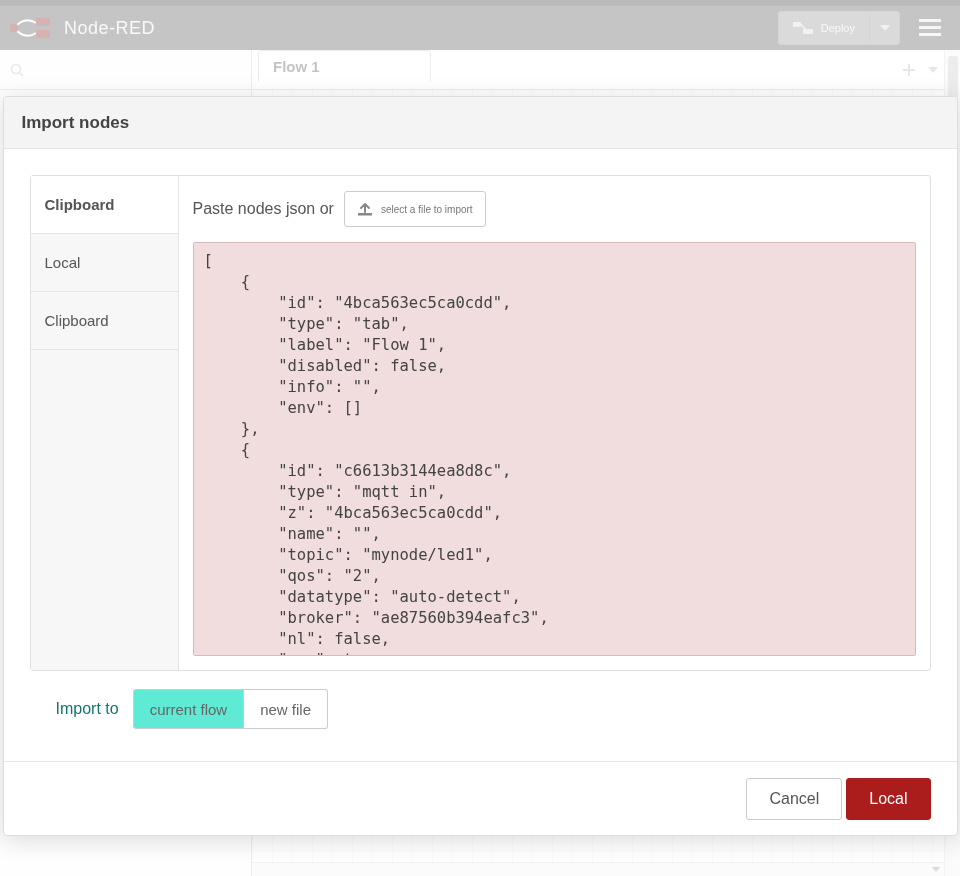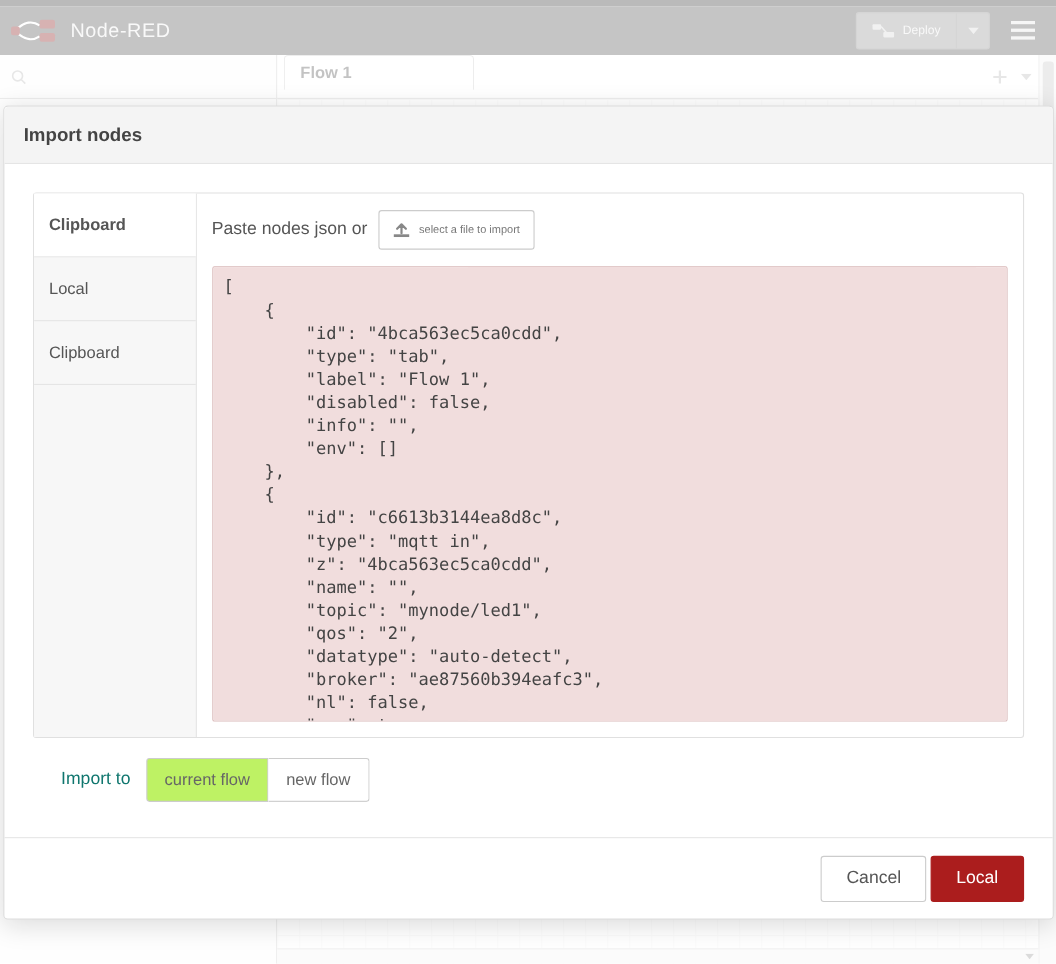--- a/index.html
+++ b/index.html
@@ -53,21 +53,21 @@
   .paste-row { display: flex; align-items: center; gap: 10px; height: 42px; margin-bottom: 12px; }
   .paste-row .lbl { font-size: 16px; color: #555; }
   .file-btn { border: 1px solid #ccc; border-radius: 3px; height: 36px; display: flex; align-items: center; gap: 8px; padding: 0 12px; color: #777; background: #fff; cursor: pointer; font-size: 10px; }
   .json-textarea { flex: 1; min-height: 0; border: 1px solid #d9b9b9; background: #f1dddd; border-radius: 2px; font-family: Menlo, Consolas, monospace; font-size: 15.5px; line-height: 21px; padding: 8px 10px; color: #444; resize: none; outline: none; white-space: pre; overflow-y: scroll; }
   .import-to-row { display: flex; align-items: center; gap: 14px; padding: 18px 26px 6px 26px; }
   .import-to-row .lbl { font-size: 16px; color: #0f766e; }
   .btn-group { display: flex; }
   .btn-group button { height: 40px; border: 1px solid #ccc; background: #fff; padding: 0 16px; font-size: 15px; color: #666; cursor: pointer; }
   .btn-group button:first-child { border-radius: 3px 0 0 3px; }
   .btn-group button:last-child { border-radius: 0 3px 3px 0; border-left: none; }
-  .btn-group button.active { background: #bef264; }
+  .btn-group button.active { background: #5eead4; }
   .dialog-footer { height: 74px; border-top: 1px solid #e6e6e6; display: flex; align-items: center; justify-content: flex-end; gap: 4px; padding: 0 26px; }
   .btn { height: 42px; padding: 0 22px; border-radius: 3px; font-size: 16px; cursor: pointer; border: 1px solid #ccc; background: #fff; color: #555; }
   .btn.primary { background: #ab1d1d; border-color: #ab1d1d; color: #fff; }
   
   svg { display: block; }
 </style>
 </head>
 <body>
 
 <div class="window-chrome"></div>
@@ -301,21 +301,21 @@
         "broker": "ae87560b394eafc3",
         "nl": false,
         "rap": true
 </textarea>
         </div>
       </div>
       <div class="import-to-row">
         <span class="lbl">Import to</span>
         <div class="btn-group">
           <button class="active"><span>current flow</span></button>
-          <button><span>new flow</span></button>
+          <button><span>new file</span></button>
         </div>
       </div>
     </div>
     <div class="dialog-footer">
       <button class="btn"><span>Cancel</span></button>
       <button class="btn primary"><span>Local</span></button>
     </div>
   </div>
 </div>
 

